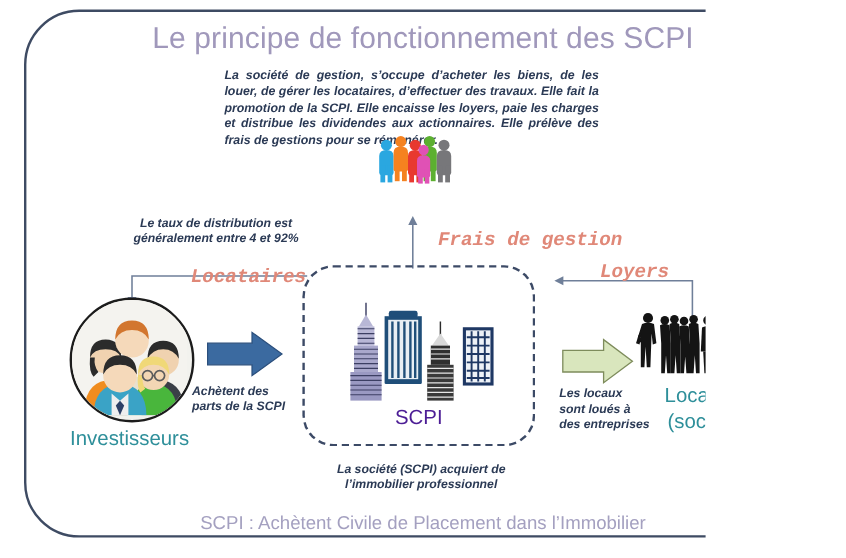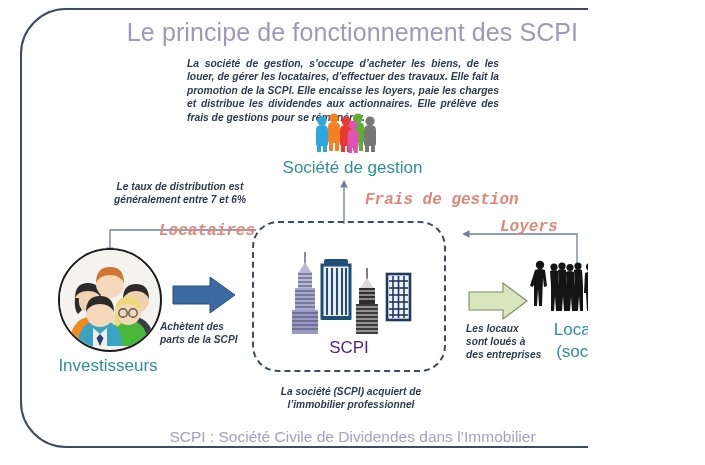--- a/index.html
+++ b/index.html
@@ -185,34 +185,33 @@
       <g>
 
         <circle cx="57" cy="9" r="4.6" fill="#77777a"></circle>
         <path d="M51 18 q0-5 6-5 q6 0 6 5 l0 14 q0 2-2 2 l-8 0 q-2 0-2-2 z" fill="#77777a"></path>
         <rect x="52" y="26" width="4" height="14" fill="#77777a"></rect>
         <rect x="58" y="26" width="4" height="14" fill="#77777a"></rect>
       </g>
     </svg>
   </div>
 
-  <div class="node-label" style="left:275px; top:158px; width:155px;">Société de gestion</div>
 
   <svg class="abs" style="left:330px; top:178px;" width="30" height="46">
     <line x1="14" y1="46" x2="14" y2="6" stroke="#6f7f99" stroke-width="1.3"></line>
     <path d="M14 2 L10.2 9.5 L17.8 9.5 Z" fill="#6f7f99"></path>
   </svg>
   <div class="flow-label" style="left:365px; top:191px;">Frais de gestion</div>
 
   <svg class="abs" style="left:98px; top:218px;" width="170" height="40">
     <path d="M158 12 L12 12 L12 30" fill="none" stroke="#6f7f99" stroke-width="1.3"></path>
     <path d="M12 37 L8.2 29.5 L15.8 29.5 Z" fill="#6f7f99"></path>
   </svg>
   <div class="flow-label" style="left:159px; top:222px;">Locataires</div>
-  <div class="italic-note" style="left:105px; top:180px; width:150px; text-align:center;">Le taux de distribution est généralement entre 7 et 6%</div>
+  <div class="italic-note" style="left:105px; top:180px; width:150px; text-align:center;">Le taux de distribution est généralement entre 4 et 92%</div>
 
   <svg class="abs" style="left:455px; top:222px;" width="130" height="50">
     <path d="M122 48 L122 12 L14 12" fill="none" stroke="#6f7f99" stroke-width="1.3"></path>
     <path d="M7 12 L14.5 8.2 L14.5 15.8 Z" fill="#6f7f99"></path>
   </svg>
   <div class="flow-label" style="left:500px; top:218px;">Loyers</div>
 
   <div id="investors-circle">
     <svg width="96" height="96" viewBox="0 0 96 96">
       <rect width="96" height="96" fill="#f4f3ef"></rect>
@@ -385,15 +384,15 @@
         <path d="M105 13 q5-2 10 0 l2 16 l-3 1 l-1-10 l0 33 l-3 0 l-1-18 l-1 18 l-3 0 l0-33 l-1 10 l-3-1 z"></path>
 
         <circle cx="122" cy="9" r="3.6"></circle>
         <path d="M118 13 q4-2 8 0 l2 14 l-2 1 l-1-7 l0 12 l-1 20 l-2 0 l-1-17 l-1 17 l-2 0 l-1-20 l0-12 l-1 7 l-2-1 z"></path>
       </g>
     </svg>
   </div>
   <div class="node-label" style="left:525px; top:342px; width:136px;">(sociétés)</div>
   <div class="node-label" style="left:525px; top:320px; width:136px;">Locataires</div>
 
-  <div class="bottom-caption">SCPI : Société Civile de Dividendes dans l’Immobilier</div>
+  <div class="bottom-caption">SCPI : Achètent Civile de Placement dans l’Immobilier</div>
 
 </div>
 
 </body></html>

